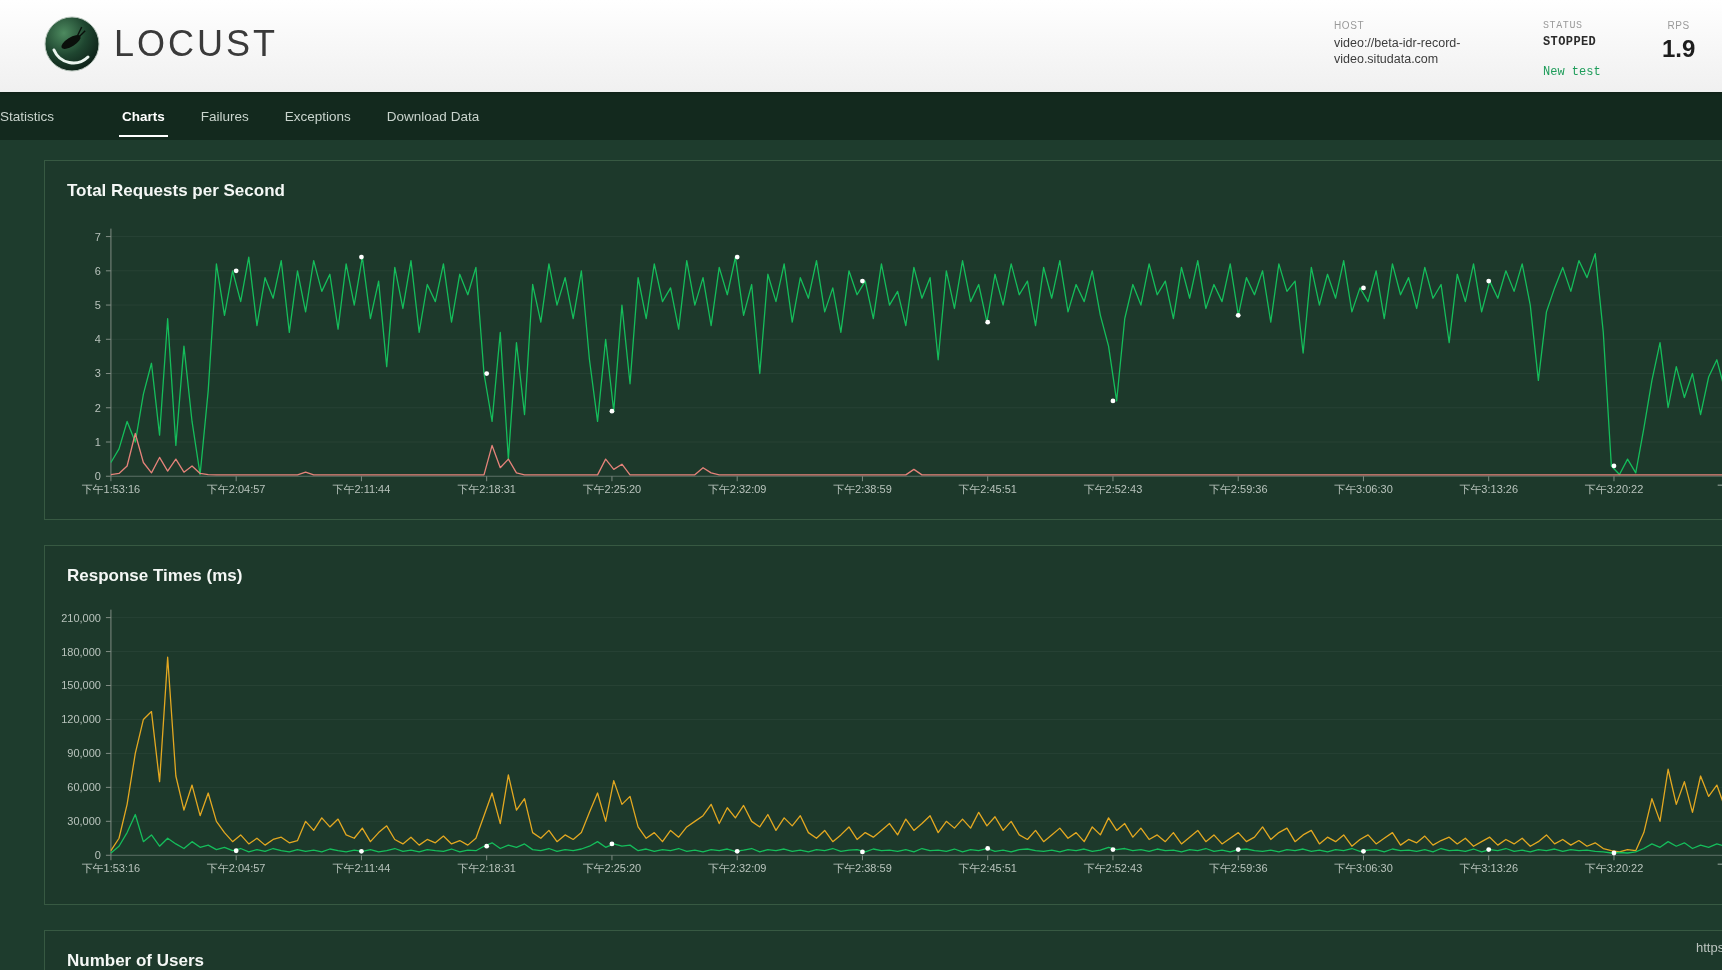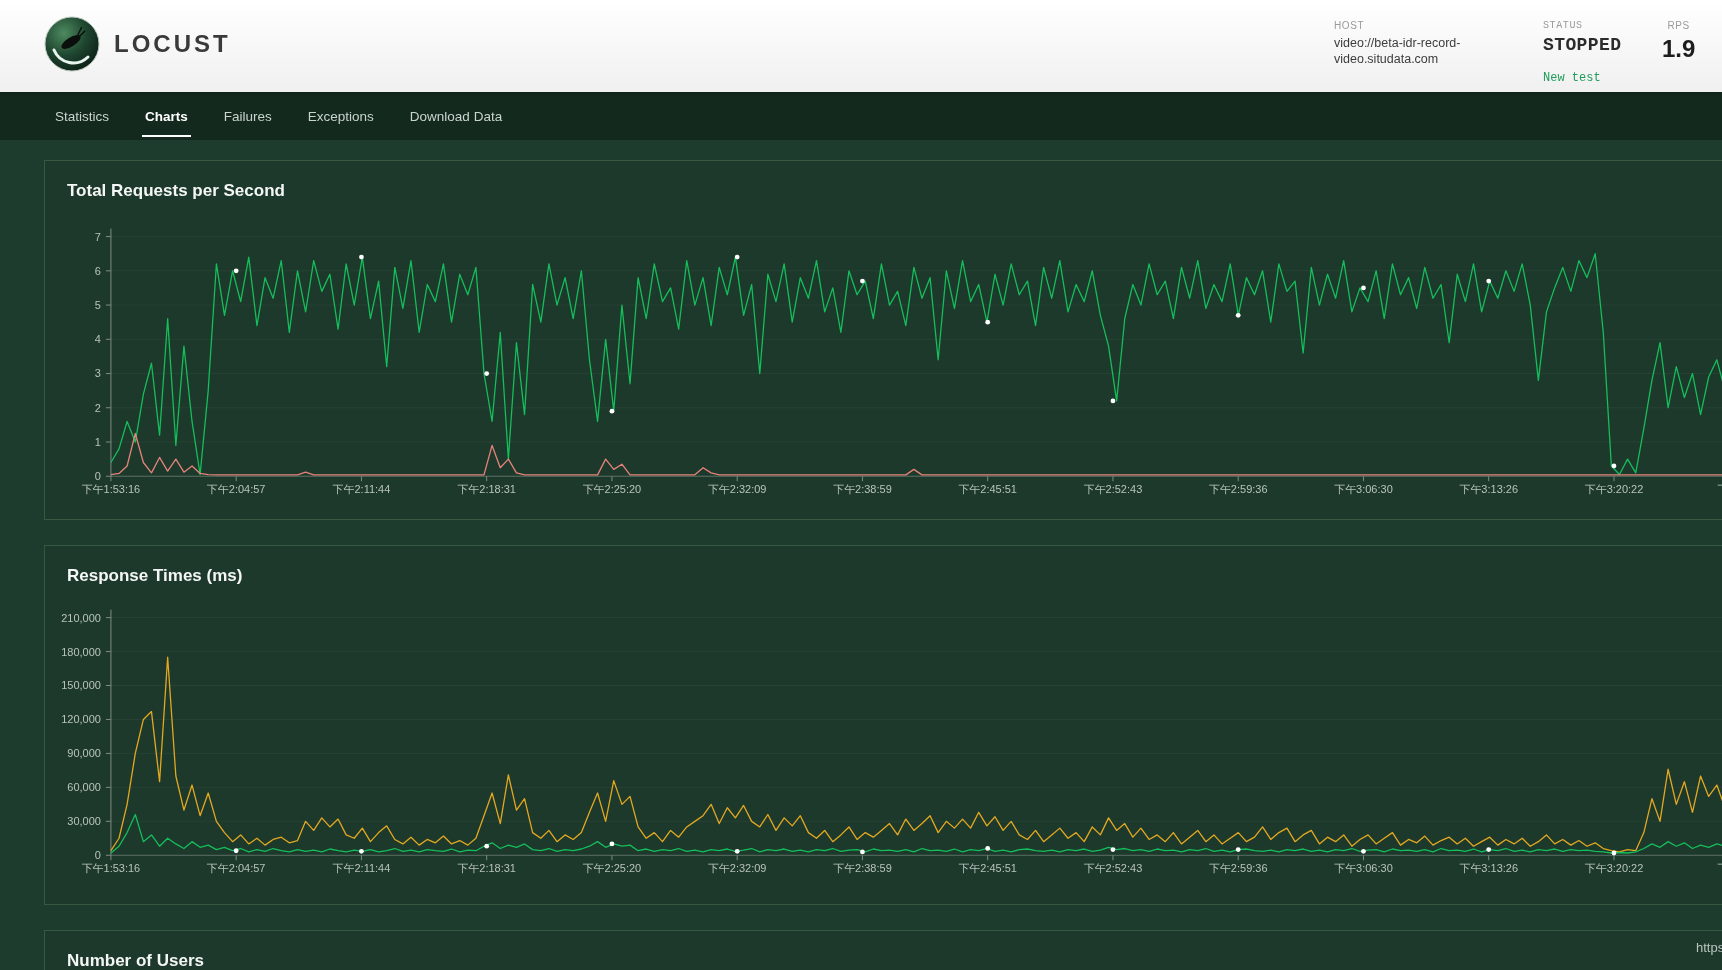--- a/index.html
+++ b/index.html
@@ -10,37 +10,37 @@
     font-family:"Liberation Sans", sans-serif;
   }
   
   .header {
     position:absolute; top:0; left:0; width:1722px; height:92px;
     background:linear-gradient(#ffffff,#f0f0f0);
     box-shadow:0 1px 3px rgba(0,0,0,0.25);
     z-index:5;
   }
   .brand { position:absolute; left:44px; top:16px; display:flex; align-items:center; gap:14px; }
-  .brand-text { font-size:24px; color:#3a3a3a; letter-spacing:3px; font-weight:700; }
+  .brand-text { font-size:36px; color:#3a3a3a; letter-spacing:3px; font-weight:400; }
   .hlabel { font-size:10px; color:#9a9a9a; letter-spacing:0.6px; margin-bottom:4px; }
   .host-block { position:absolute; left:1334px; top:20px; width:175px; }
   .hval { font-size:12.5px; color:#3c3c3c; line-height:16px; }
   .status-block { position:absolute; left:1543px; top:20px;font-family:Liberation Mono, monospace; }
-  .status-val { font-size:18px; font-weight:bold; color:#2b2b2b; letter-spacing:0.4px; }
+  .status-val { font-size:12px; font-weight:bold; color:#2b2b2b; letter-spacing:0.4px; }
   .newtest { font-size:12px; color:#1f9d5b; text-decoration:none; display:inline-block; margin-top:16px; cursor:pointer; }
   .rps-block { position:absolute; left:1662px; top:20px;text-align:center; }
   .rps-val { font-size:24px; font-weight:bold; color:#1d1d1d; margin-top:2px; }
   
   .nav {
     position:absolute; top:92px; left:0; width:1722px; height:48px;
     background:#13291e; display:flex; align-items:center;
-    padding-left:55px; gap:36px;
+    gap:36px;
   }
   .tab { font-size:13.5px; color:#c9d4cd; cursor:pointer; position:relative; padding:4px 0; white-space:nowrap; }
-  .tab.active { color:#ffffff; font-weight:bold; }
+  .tab.active { color:#ffffff; font-weight:bold;margin-left:32px; }
   .tab.active::after { content:""; position:absolute; left:-3px; right:-3px; bottom:-9px; height:2px; background:#ffffff; }
   
   .panel {
     position:absolute; left:44px; width:1716px;
     background:#1d392b; border:1px solid #375942;
   }
   .panel-rps   { top:160px; height:360px; }
   .panel-rt    { top:545px; height:360px; }
   .panel-users { top:930px; height:120px; }
   .panel h2 { padding:20px 0 0 22px; font-size:17px; color:#f4f7f5; font-weight:bold; }

